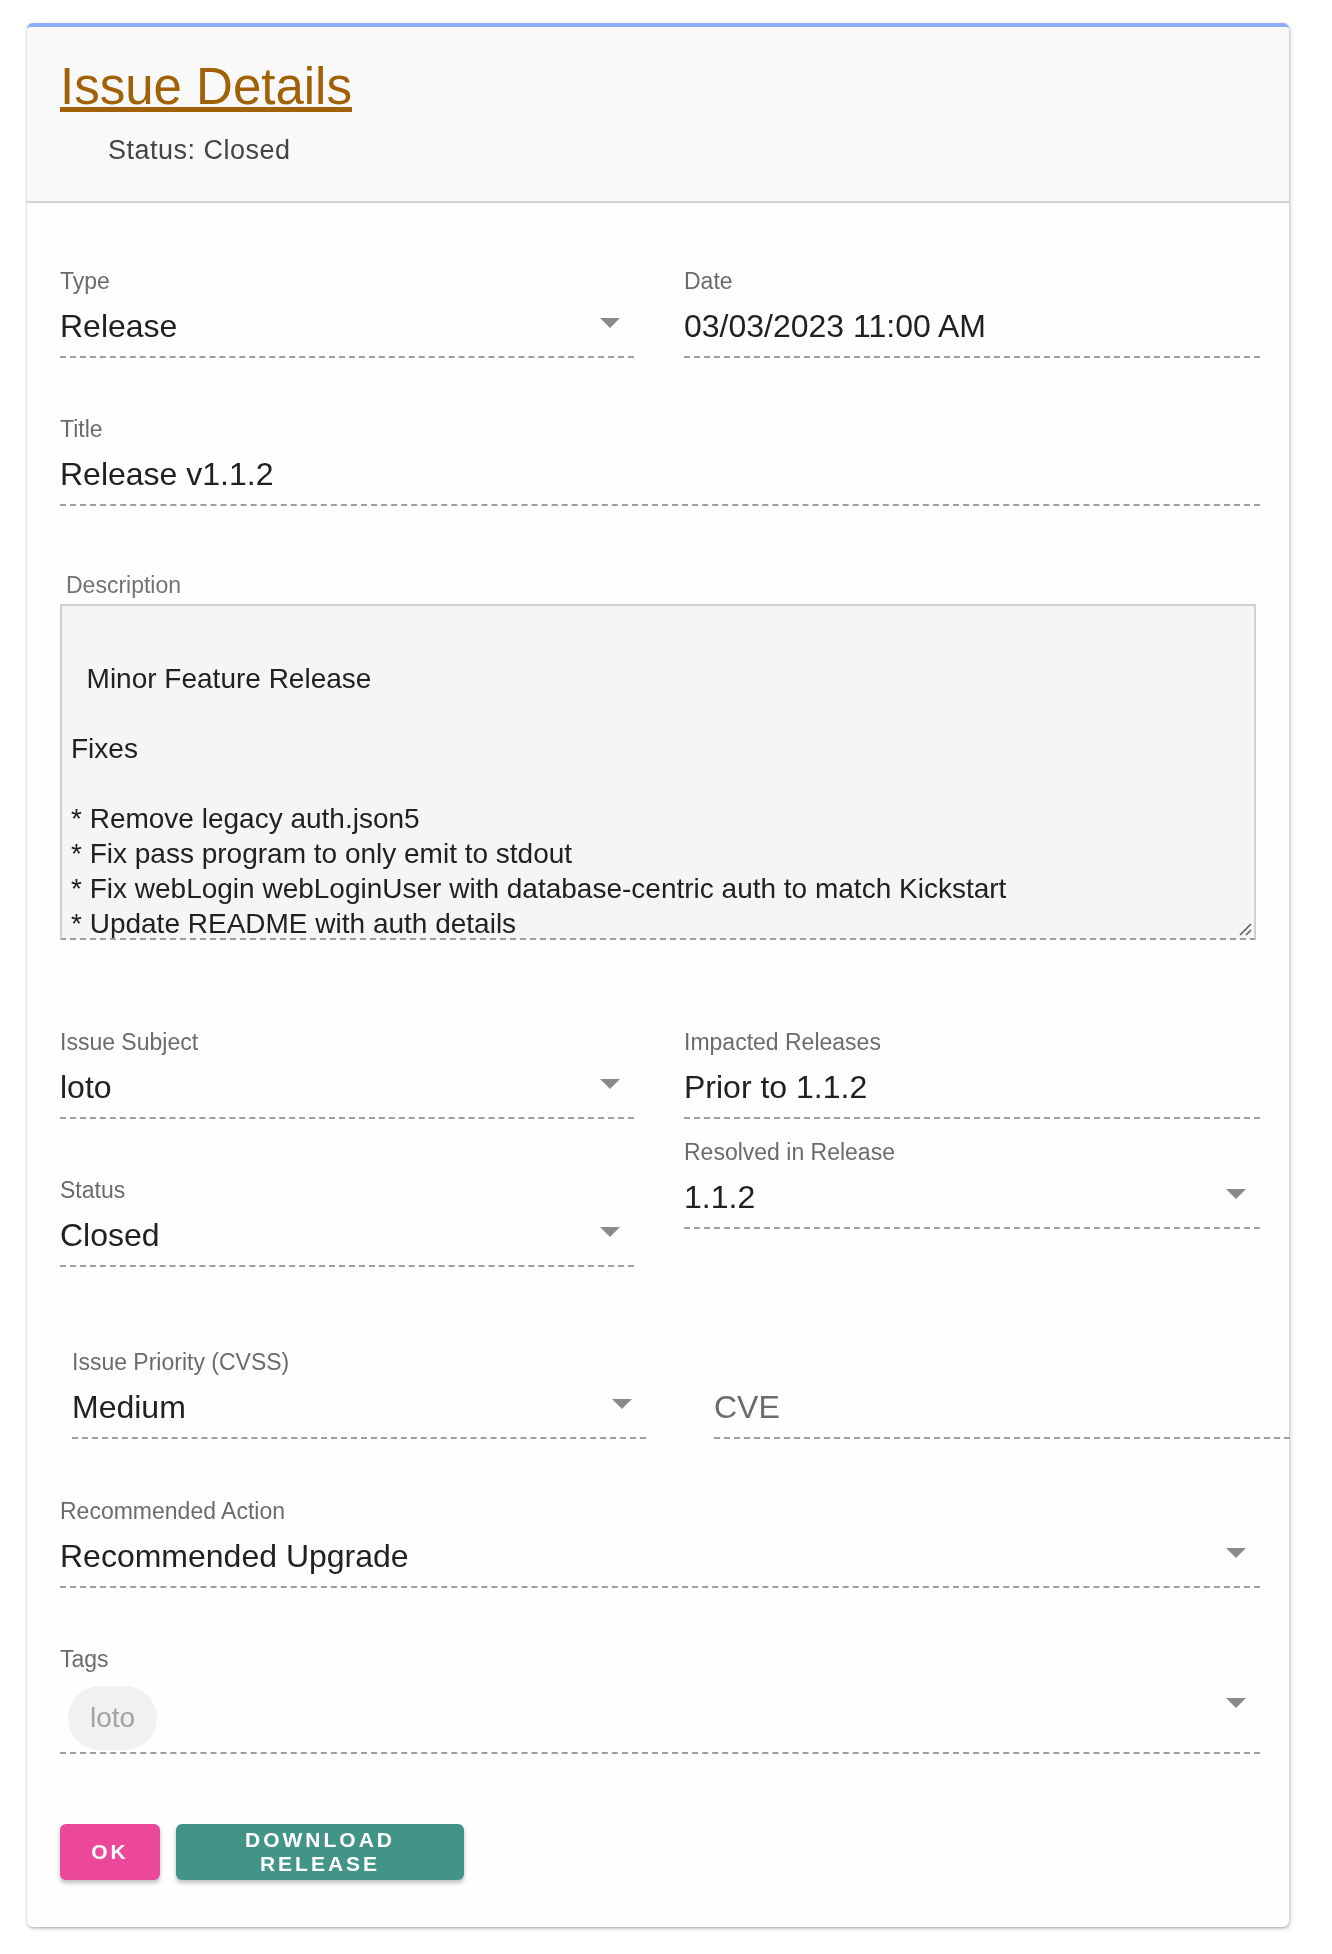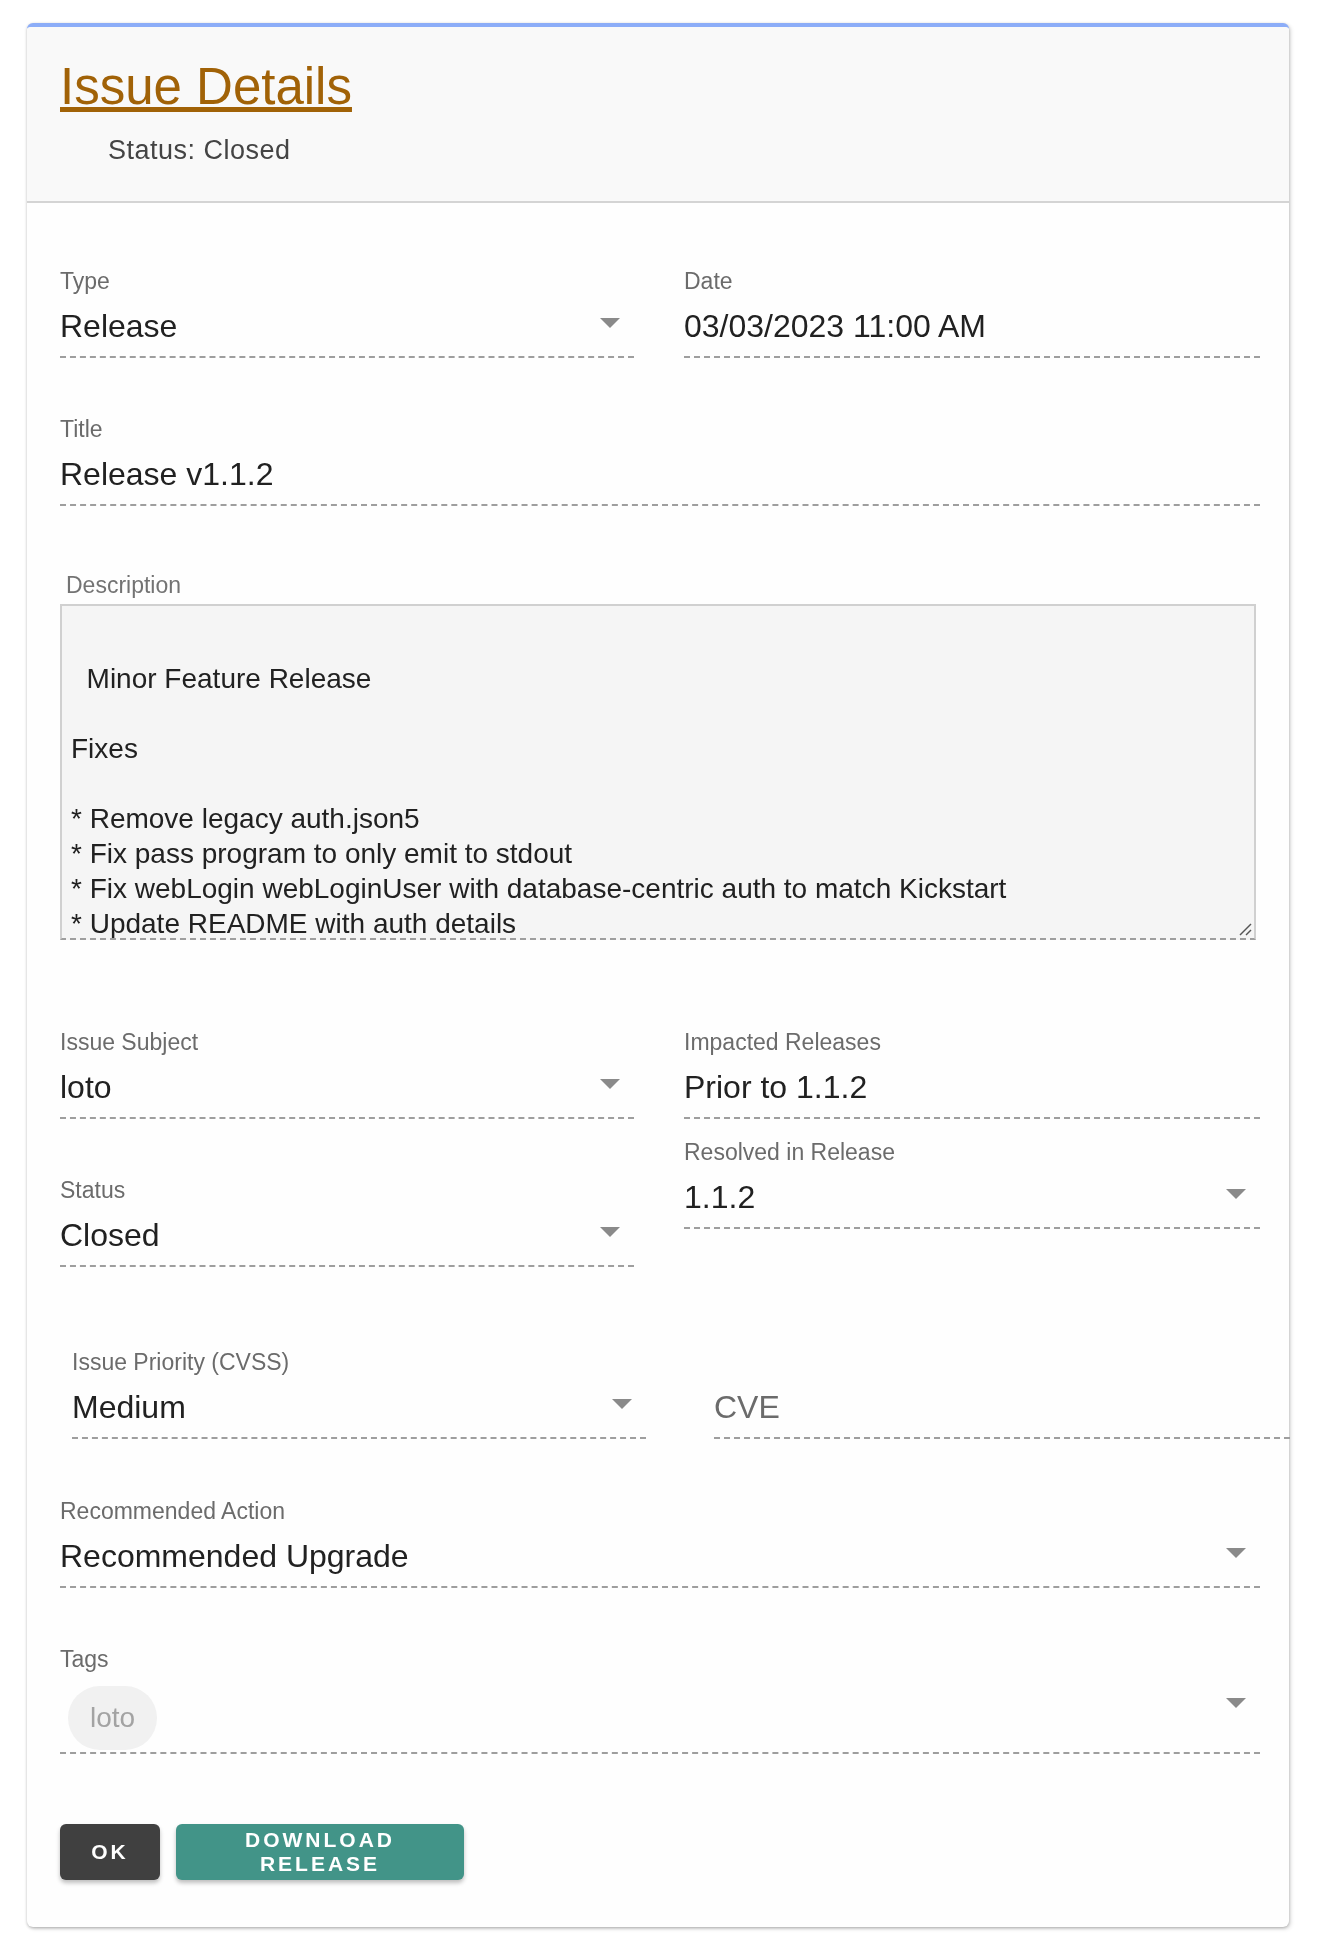--- a/index.html
+++ b/index.html
@@ -38,21 +38,21 @@
   .chip {
     position:absolute; left:8px; top:40px; height:64px; padding:0 22px; border-radius:32px;
     background:#f1f1f1; color:#a3a3a3; font-size:28px; line-height:64px;
   }
 
   .btn {
     position:absolute; top:1824px; height:56px; border-radius:6px; border:none;
     color:#ffffff; font-size:21px; letter-spacing:3px; font-weight:bold; font-family:"Liberation Sans", sans-serif;
     box-shadow: 0 3px 4px rgba(0,0,0,0.25);
   }
-  .btn-ok { left:60px; width:100px; background:#404040; }
+  .btn-ok { left:60px; width:100px; background:#ec4899; }
   .btn-dl { left:176px; width:288px; background:#429488; }
 </style>
 </head>
 <body>
 
 <div class="card">
   <div class="card-header">
     <h1 class="card-title">Issue Details</h1>
     <div class="card-subtitle">Status: Closed</div>
   </div>

